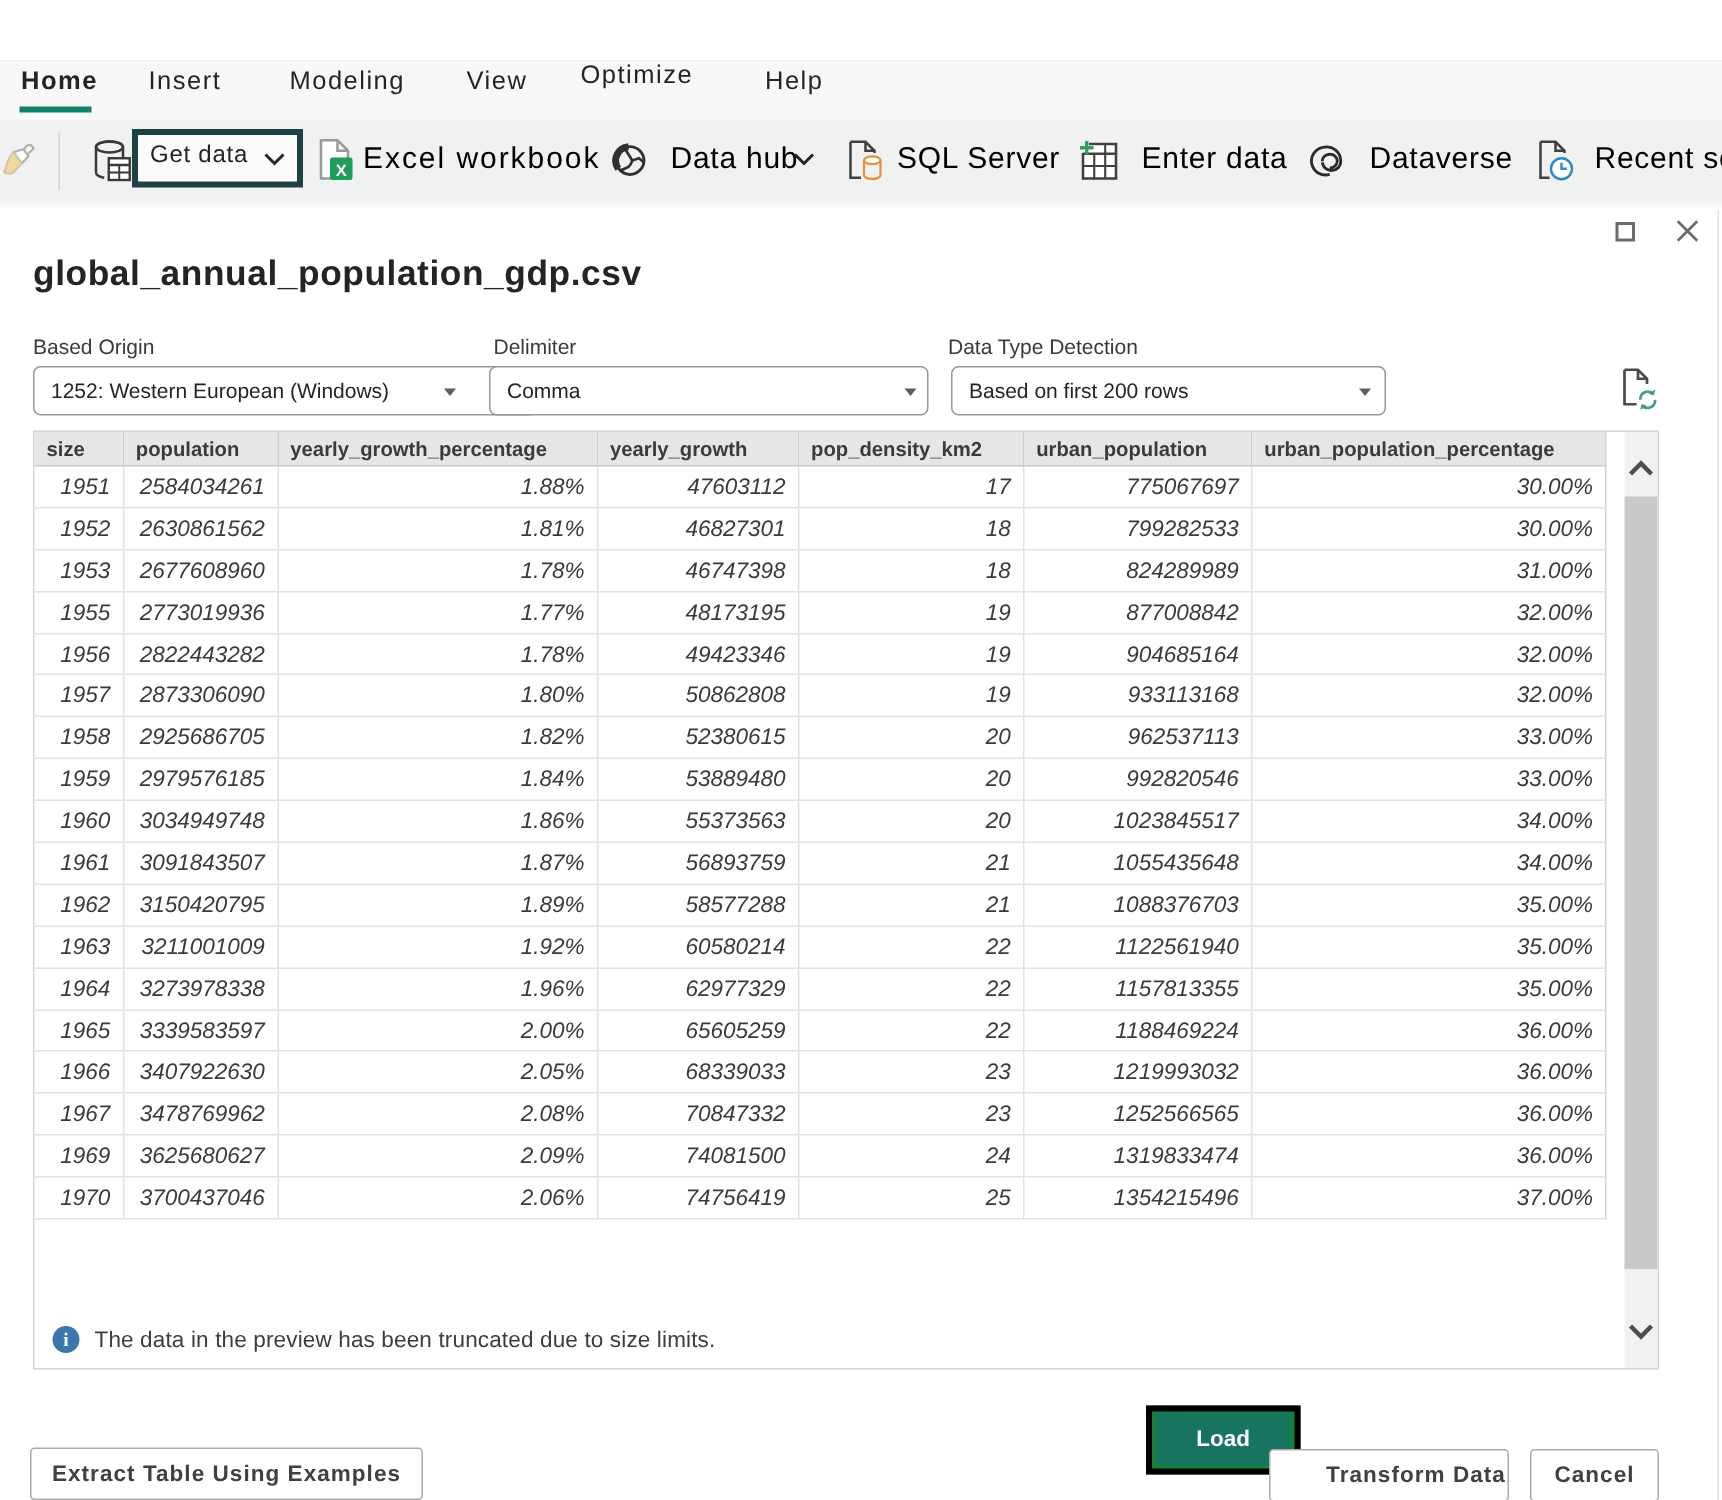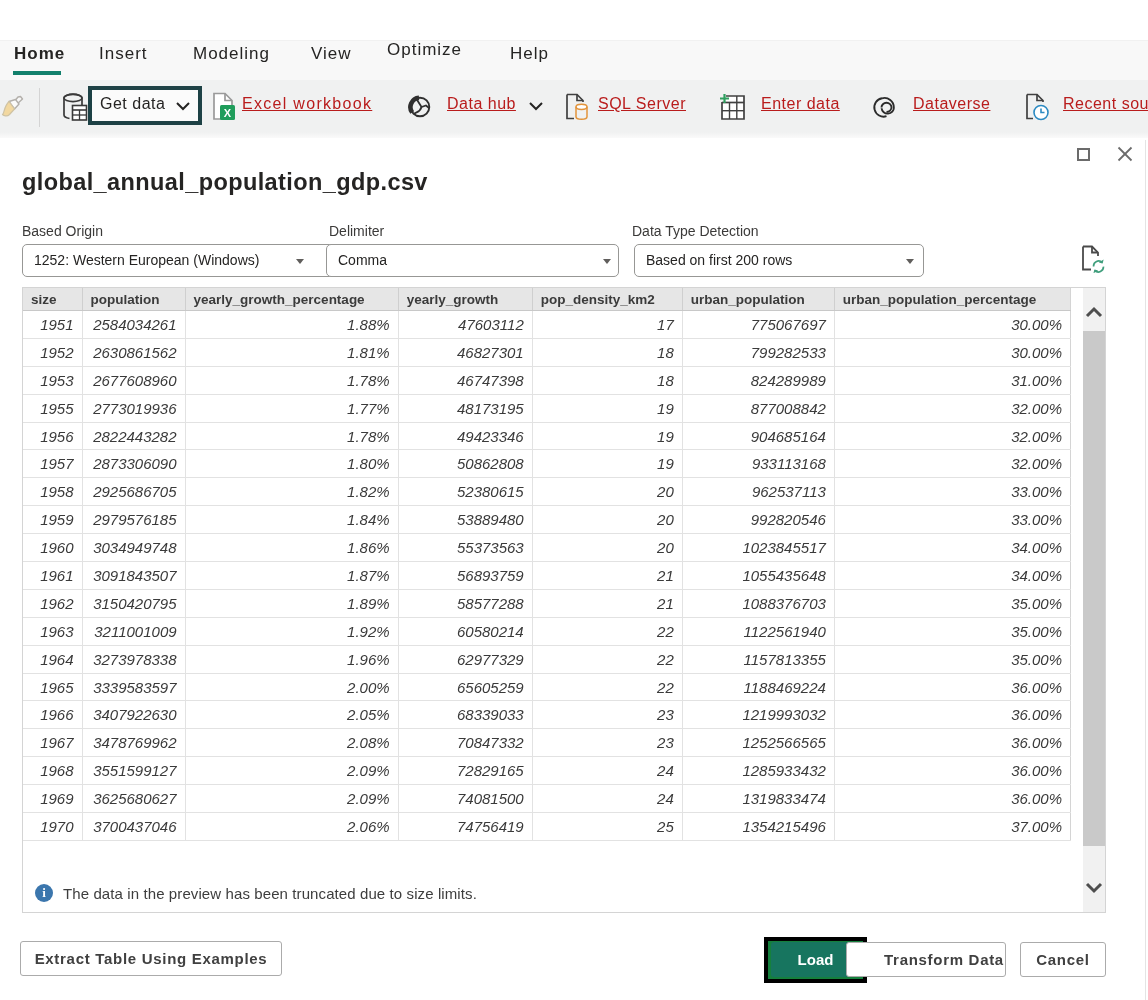--- a/index.html
+++ b/index.html
@@ -8,21 +8,21 @@
   #stage { position:relative; width:1148px; height:1000px; background:#fff; overflow:hidden; }
 
   
   #menustrip { left:0; top:40px; width:1148px; height:40px; background:#f8f8f8; border-top:1px solid #f1f1f1; }
   #toolstrip { left:0; top:80px; width:1148px; height:52px; background:#f0f1f1; }
   #toolfade  { left:0; top:132px; width:1148px; height:8px; background:linear-gradient(#f0f1f1,#fdfdfd); }
 
   .menuitem { position:absolute; top:7px; font-size:17px; letter-spacing:1px; color:#252423; white-space:nowrap; }
   #homeunderline { left:13px; top:71px; width:48px; height:4px; background:#12806c; }
 
-  .tbtext { position:absolute; top:95px; font-size:16px; letter-spacing:0.5px; color:#b91c1c; white-space:nowrap;text-decoration:underline; }
+  .tbtext { position:absolute; top:95px; font-size:20px; letter-spacing:0.5px; color:#000000; white-space:nowrap; }
 
   
   #getdatabox { left:88px; top:86px; width:114px; height:39px; border:4px solid #1d4145; background:#fbfbfb; }
 
   
   #dialog { left:0; top:138px; width:1148px; height:862px; background:#fff; }
   #dlgrightedge { left:1145px; top:140px; width:1px; height:860px; background:#e4e4e4; }
 
   #maxbtn { left:1077px; top:148px; width:13px; height:13px; border:2px solid #6b6b6b; }
 
@@ -41,21 +41,21 @@
 
   
   #sbtrack { left:1083px; top:288px; width:22px; height:624px; background:#f1f1f1; }
   #sbthumb { left:0px; top:43px; width:22px; height:515px; background:#c9c9c9; }
 
   
   #infoicon { left:35px; top:884px; width:18px; height:18px; border-radius:50%; background:#3b76ad; color:#fff; font-size:13px; font-weight:bold; text-align:center; line-height:18px; font-family:"Liberation Serif",serif; }
   #infotext { left:63px; top:885px; font-size:15px; letter-spacing:0.1px; color:#3d3d3d; }
 
   
-  .btn { position:absolute; height:35px; border:1px solid #ababab; border-radius:3px; background:#fff; font-size:15px; font-weight:bold; color:#404040; text-align:center; letter-spacing:0.7px; }
+  .btn { position:absolute; height:35px; border:1px solid #ababab; border-radius:3px; background:#fff; font-size:15px; font-weight:bold; color:#404040; text-align:center; letter-spacing:0.7px;margin-top:24px; }
   #loadwrap { left:764px; top:937px; width:103px; height:46px; border:4px solid #000; background:#15803d; }
   #loadbtn { left:3px; top:1px; width:89px; height:35px; background:#17755f; border-radius:3px; color:#fff; font-size:15px; font-weight:bold; text-align:center; line-height:35px; }
 </style>
 </head>
 <body>
 <div id="stage">
 
   <div class="abs" id="menustrip"></div>
   <div class="abs" id="toolstrip"></div>
   <div class="abs" id="toolfade"></div>
@@ -327,29 +327,20 @@
       <tr>
             <td>1967</td>
             <td>3478769962</td>
             <td>2.08%</td>
             <td>70847332</td>
             <td>23</td>
             <td>1252566565</td>
             <td>36.00%</td>
           </tr>
       <tr>
-            <td>1968</td>
-            <td>3551599127</td>
-            <td>2.09%</td>
-            <td>72829165</td>
-            <td>24</td>
-            <td>1285933432</td>
-            <td>36.00%</td>
-          </tr>
-      <tr>
             <td>1969</td>
             <td>3625680627</td>
             <td>2.09%</td>
             <td>74081500</td>
             <td>24</td>
             <td>1319833474</td>
             <td>36.00%</td>
           </tr>
       <tr>
             <td>1970</td>

